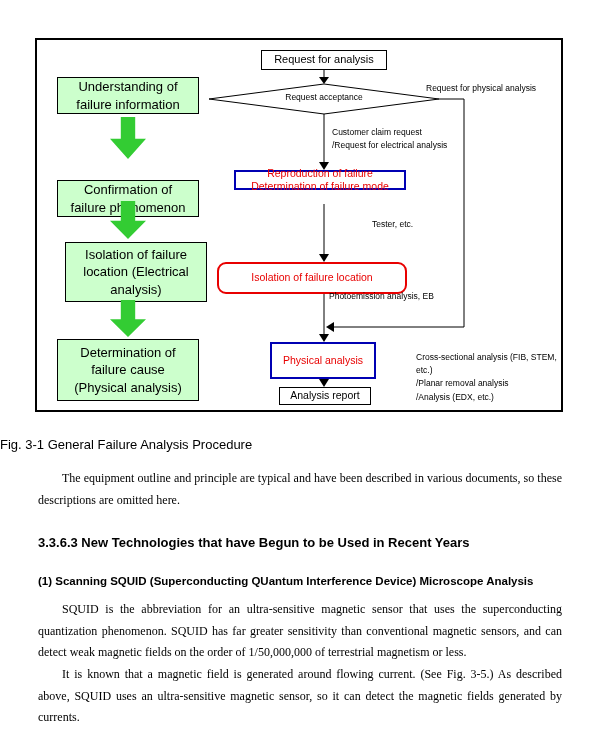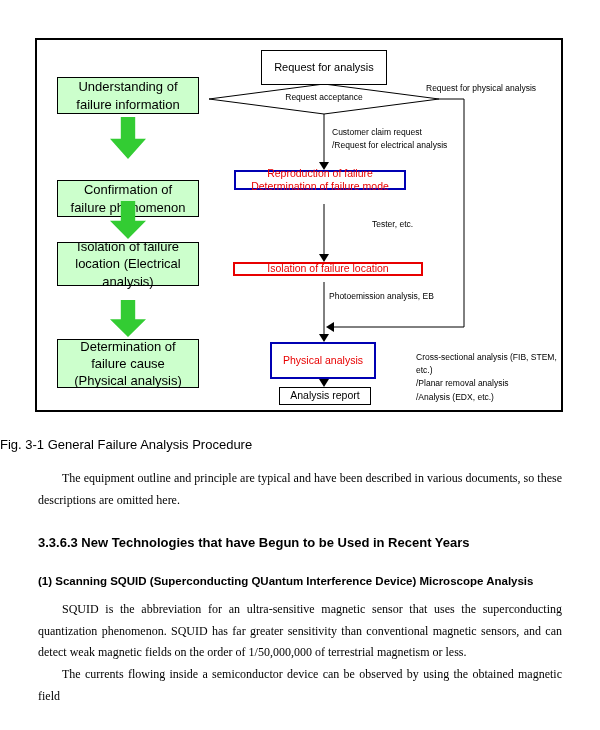--- a/index.html
+++ b/index.html
@@ -96,48 +96,48 @@
     <div class="green-box" style="top:37px; height:37px;">
       <span>Understanding of failure information</span>
     </div>
     <div class="block-arrow" style="top:77px; height:42px;"></div>
 
     <div class="green-box" style="top:140px; height:37px;">
       <span>Confirmation of failure phenomenon</span>
     </div>
     <div class="block-arrow" style="top:161px; height:38px;"></div>
 
-    <div class="green-box" style="top:202px; height:44px;">
+    <div class="green-box" style="top:202px; height:60px;margin-left:8px;">
       <span>Isolation of failure location (Electrical analysis)</span>
     </div>
     <div class="block-arrow" style="top:260px; height:37px;"></div>
 
-    <div class="green-box" style="top:299px; height:49px;">
+    <div class="green-box" style="top:299px; height:62px;">
       <span>Determination of failure cause (Physical analysis)</span>
     </div>
 
-    <div class="flow-box" style="left:224px; top:10px; width:126px; height:35px; font-size:11px;">
+    <div class="flow-box" style="left:224px; top:10px; width:126px; height:20px; font-size:11px;">
       <span>Request for analysis</span>
     </div>
 
     <div class="diamond-label">Request acceptance</div>
 
     <div class="small-label" style="left:389px; top:42px;">Request for physical analysis</div>
 
     <div class="small-label preline" style="left:295px; top:86px;">Customer claim request
 /Request for electrical analysis</div>
 
     <div class="flow-box border-navy text-red preline" style="left:197px; top:130px; width:172px; height:20px;">
       <span class="preline">Reproduction of failure
 Determination of failure mode</span>
     </div>
 
     <div class="small-label" style="left:335px; top:178px;">Tester, etc.</div>
 
-    <div class="flow-box border-red text-red" style="left:196px; top:222px; width:190px; height:14px;">
+    <div class="flow-box border-red text-red" style="left:180px; top:222px; width:190px; height:32px;border-radius:9px;">
       <span>Isolation of failure location</span>
     </div>
 
     <div class="small-label" style="left:292px; top:250px;">Photoemission analysis, EB</div>
 
     <div class="flow-box border-navy text-red" style="left:233px; top:302px; width:106px; height:37px;">
       <span>Physical analysis</span>
     </div>
 
     <div class="small-label preline" style="left:342px; top:311px;margin-left:37px;">Cross-sectional analysis (FIB, STEM, etc.)
@@ -149,16 +149,17 @@
     </div>
   </div>
 
   <div class="caption">Fig. 3-1 General Failure Analysis Procedure</div>
 
   <div class="body-text">
     <p>The equipment outline and principle are typical and have been described in various documents, so these descriptions are omitted here.</p>
     <div class="h-section">3.3.6.3 New Technologies that have Begun to be Used in Recent Years</div>
     <div class="h-sub">(1) Scanning SQUID (Superconducting QUantum Interference Device) Microscope Analysis</div>
     <p>SQUID is the abbreviation for an ultra-sensitive magnetic sensor that uses the superconducting quantization phenomenon. SQUID has far greater sensitivity than conventional magnetic sensors, and can detect weak magnetic fields on the order of 1/50,000,000 of terrestrial magnetism or less.</p>
+    <p>It is known that a magnetic field is generated around flowing current. (See Fig. 3-5.) As described above, SQUID uses an ultra-sensitive magnetic sensor, so it can detect the magnetic fields generated by currents.</p>
     <p>The currents flowing inside a semiconductor device can be observed by using the obtained magnetic field</p>
   </div>
 
 </div>
 
 </body></html>

